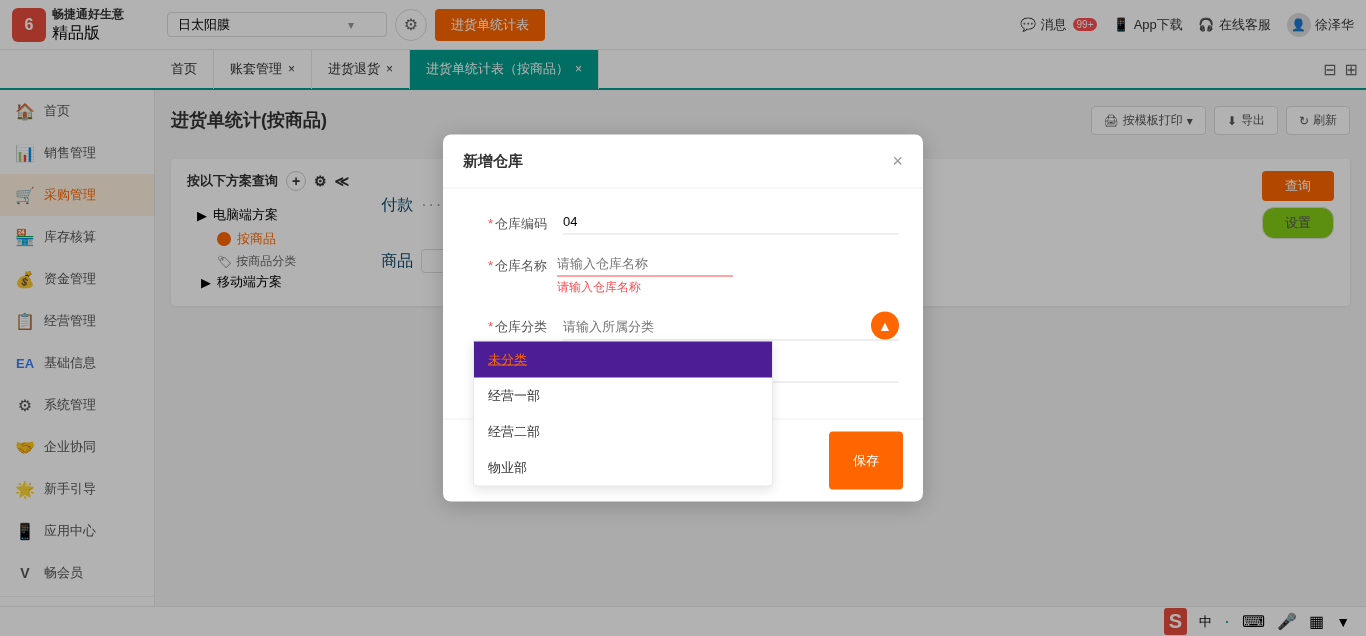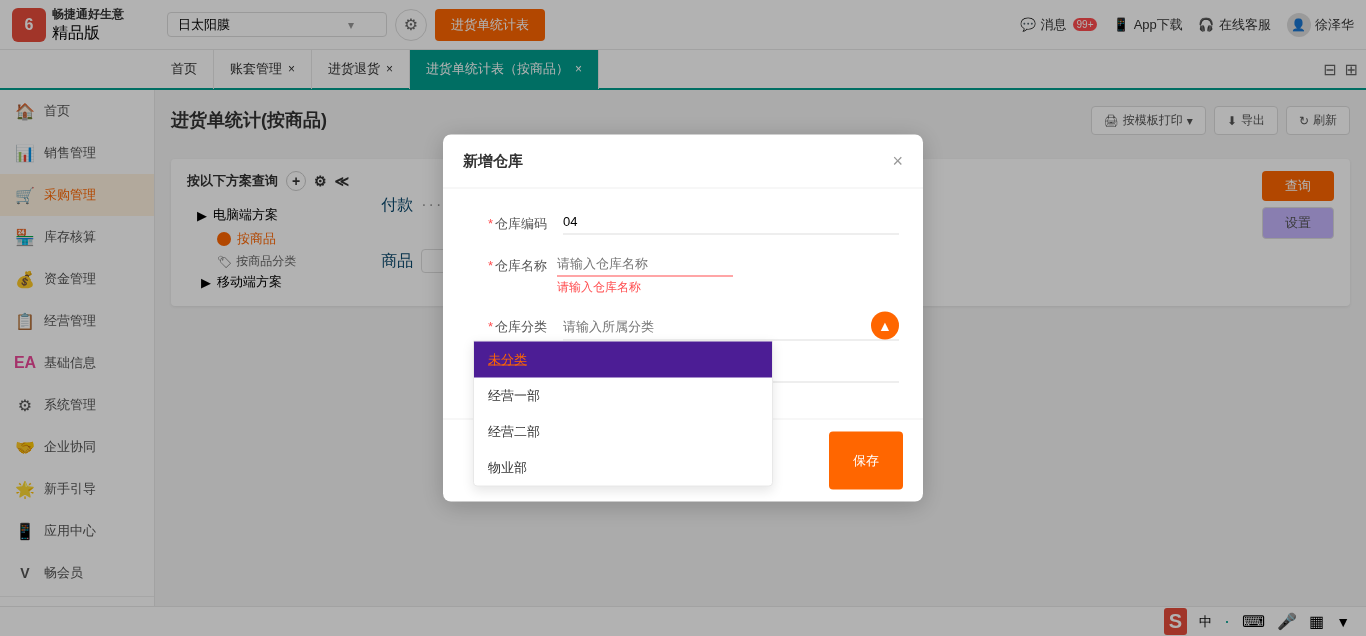--- a/index.html
+++ b/index.html
@@ -137,22 +137,22 @@
     .scheme-tree { padding-left: 10px; }
     .scheme-item { display: flex; align-items: center; gap: 6px; font-size: 13px; padding: 3px 0; }
     .scheme-item.active { color: #ff6600; }
     .orange-dot { width: 14px; height: 14px; background: #ff6600; border-radius: 50%; display: inline-block; }
     .subitem { padding-left: 20px; font-size: 12px; color: #666; display: flex; align-items: center; gap: 4px; padding-top: 2px; }
     .btn-query {
       background: #ff6600; color: #fff; border: none;
       padding: 6px 22px; border-radius: 4px; font-size: 13px; cursor: pointer;
     }
     .btn-setting {
-      background: #c4b5fd; color: #555; border: 1px solid #ddd;
-      padding: 6px 22px; border-radius: 4px; font-size: 13px; cursor: pointer;
+      background: #84cc16; color: #555; border: 1px solid #ddd;
+      padding: 6px 22px; border-radius: 12px; font-size: 13px; cursor: pointer;
     }
     .field-row { display: flex; align-items: center; gap: 8px; flex-wrap: wrap; }
     .field-label { font-size: 16px; color: #0c4a6e; white-space: nowrap; }
     .field-input {
       border: 1px solid #ddd; border-radius: 4px; padding: 4px 8px;
       font-size: 12px; width: 160px; outline: none;
     }
     .field-select {
       border: 1px solid #ddd; border-radius: 4px; padding: 4px 24px 4px 8px;
       font-size: 12px; width: 120px; outline: none; appearance: none; background: #fff;
@@ -329,21 +329,21 @@
     </div>
     <div class="sidebar-item">
       <span class="sidebar-icon">💰</span>
       <span>资金管理</span>
     </div>
     <div class="sidebar-item">
       <span class="sidebar-icon">📋</span>
       <span>经营管理</span>
     </div>
     <div class="sidebar-item">
-      <span class="sidebar-icon" style="font-size:16px;font-weight:bold;color:#ec4899;">EA</span>
+      <span class="sidebar-icon" style="font-size:13px;font-weight:bold;color:#3b82f6;">EA</span>
       <span>基础信息</span>
     </div>
     <div class="sidebar-item">
       <span class="sidebar-icon">⚙</span>
       <span>系统管理</span>
     </div>
     <div class="sidebar-item">
       <span class="sidebar-icon">🤝</span>
       <span>企业协同</span>
     </div>

